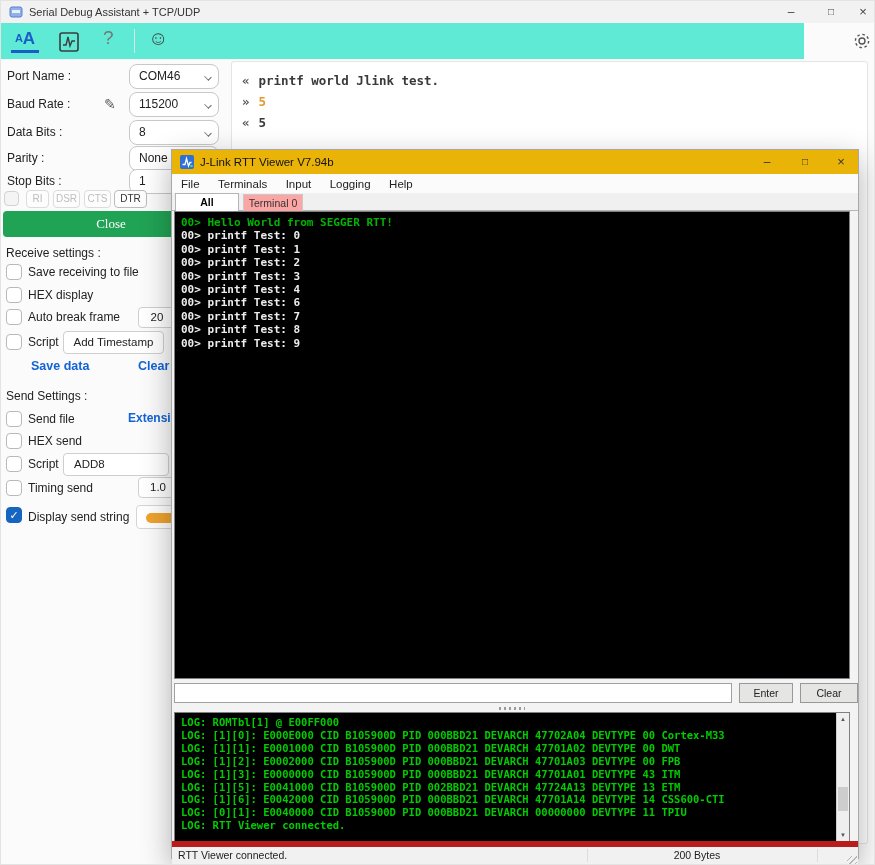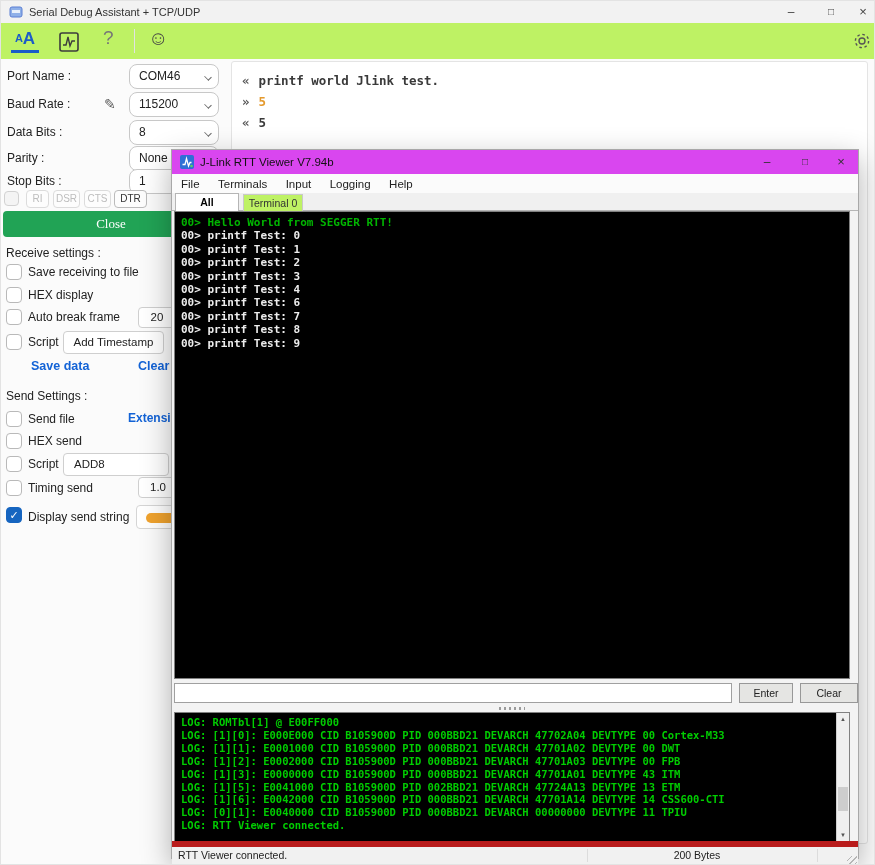--- a/index.html
+++ b/index.html
@@ -6,21 +6,21 @@
   body { font-family:"Liberation Sans", sans-serif; background:#ffffff; }
   #app { position:relative; width:875px; height:865px; background:#fbfbfb; border:1px solid #e3e3e3; overflow:hidden; }
 
   
   .main-titlebar { position:absolute; left:0; top:0; width:875px; height:22px; background:#f2f2f2; }
   .main-title { position:absolute; left:28px; top:0; line-height:22px; font-size:11px; color:#333; }
   .app-ico { position:absolute; left:8px; top:4px; }
   .wc { position:absolute; top:0; width:32px; height:22px; line-height:22px; text-align:center; font-size:12px; color:#444; cursor:default; }
   .wc.min { left:774px; } .wc.max { left:814px; font-size:10px; } .wc.cls { left:846px; font-size:13px; }
 
-  .toolbar { position:absolute; left:0; top:22px; width:875px; height:36px; background:#bef264; }
+  .toolbar { position:absolute; left:0; top:22px; width:803px; height:36px; background:#5eead4; }
   .tb-font { position:absolute; left:10px; top:6px; width:28px; height:24px; color:#1b5cc8; border-bottom:3px solid #1b5cc8; text-align:center; }
   .tb-font .sm { font-size:11px; font-weight:bold; vertical-align:2px; }
   .tb-font .lg { font-size:17px; font-weight:bold; }
   .tb-wave { position:absolute; left:57px; top:8px; }
   .tb-help { position:absolute; left:102px; top:4px; font-size:19px; color:#777; }
   .tb-div { position:absolute; left:133px; top:6px; width:1px; height:24px; background:#e2e2e2; }
   .tb-smile { position:absolute; left:147px; top:4px; font-size:20px; color:#444; }
   .tb-gear { position:absolute; left:851px; top:8px; }
 
   
@@ -41,31 +41,31 @@
   .swatch-box { position:absolute; left:135px; top:504px; width:83px; height:24px; background:#fff; border:1px solid #d5d5d5; border-radius:4px; }
   .swatch { position:absolute; left:9px; top:7px; width:58px; height:10px; border-radius:5px; background:#f0a32e; }
 
   
   .rx-area { position:absolute; left:230px; top:60px; width:637px; height:783px; background:#fff; border:1px solid #e4e4e4; border-radius:3px; padding:8px 10px; font-family:"DejaVu Sans Mono", monospace; font-weight:bold; font-size:12.5px; line-height:21px; color:#3a3a3a; }
   .rx-line .pfx { margin-right:9px; color:#555; }
   .rx-line .orange { color:#e49a2e; }
 
   
   .rtt { position:absolute; left:170px; top:148px; width:688px; height:710px; background:#f3f3f3; border:1px solid #a8a8a8; box-shadow:0 10px 28px rgba(0,0,0,.30); }
-  .rtt-titlebar { position:absolute; left:0; top:0; width:100%; height:24px; background:#d946ef; }
+  .rtt-titlebar { position:absolute; left:0; top:0; width:100%; height:24px; background:#eab308; }
   .rtt-title { position:absolute; left:28px; top:0; line-height:24px; font-size:11.5px; color:#111; }
   .rtt-ico { position:absolute; left:8px; top:5px; }
   .rwc { position:absolute; top:0; width:34px; height:24px; line-height:24px; text-align:center; font-size:12px; color:#333; }
   .rwc.min { left:578px; } .rwc.max { left:616px; font-size:10px; } .rwc.cls { left:652px; font-size:13px; }
   .rtt-menubar { position:absolute; left:0; top:24px; width:100%; height:19px; background:#fbfbfb; padding-left:2px; }
   .menu-item { display:inline-block; padding:0 7px; font-size:11.5px; color:#222; line-height:19px;text-align:right; }
   .rtt-tabbar { position:absolute; left:0; top:43px; width:100%; height:18px; background:#f0f0f0; border-bottom:1px solid #b5b5b5; }
   .tab { position:absolute; text-align:center; font-size:10.5px; }
   .tab.active { left:3px; top:0; width:64px; height:18px; background:#fff; border:1px solid #b5b5b5; border-bottom:none; font-weight:bold; line-height:17px; }
-  .tab.idle { left:71px; top:1px; width:60px; height:17px; background:#bef264; border:1px solid #c9c9c9; border-bottom:none; color:#333; line-height:16px; }
+  .tab.idle { left:71px; top:1px; width:60px; height:17px; background:#fca5a5; border:1px solid #c9c9c9; border-bottom:none; color:#333; line-height:16px; }
 
   .terminal { position:absolute; left:2px; top:61px; width:676px; height:468px; background:#000; border:1px solid #808080; padding:4px 6px; font-family:"DejaVu Sans Mono", monospace; font-weight:bold; font-size:11px; line-height:13.4px; }
   .t-hello { color:#00b400; }
   .t-line { color:#ededed; }
 
   .rtt-input { position:absolute; left:2px; top:533px; width:558px; height:20px; border:1px solid #a0a0a0; background:#fff; font-size:11px; padding:0 4px; font-family:"Liberation Sans",sans-serif; }
   .rtt-btn { position:absolute; top:533px; height:20px; background:#e5e5e3; border:1px solid #989898; font-size:10.5px; color:#222; font-family:"Liberation Sans",sans-serif; }
   .rtt-btn.enter { left:567px; width:54px; }
   .rtt-btn.clear { left:628px; width:58px; }
 

